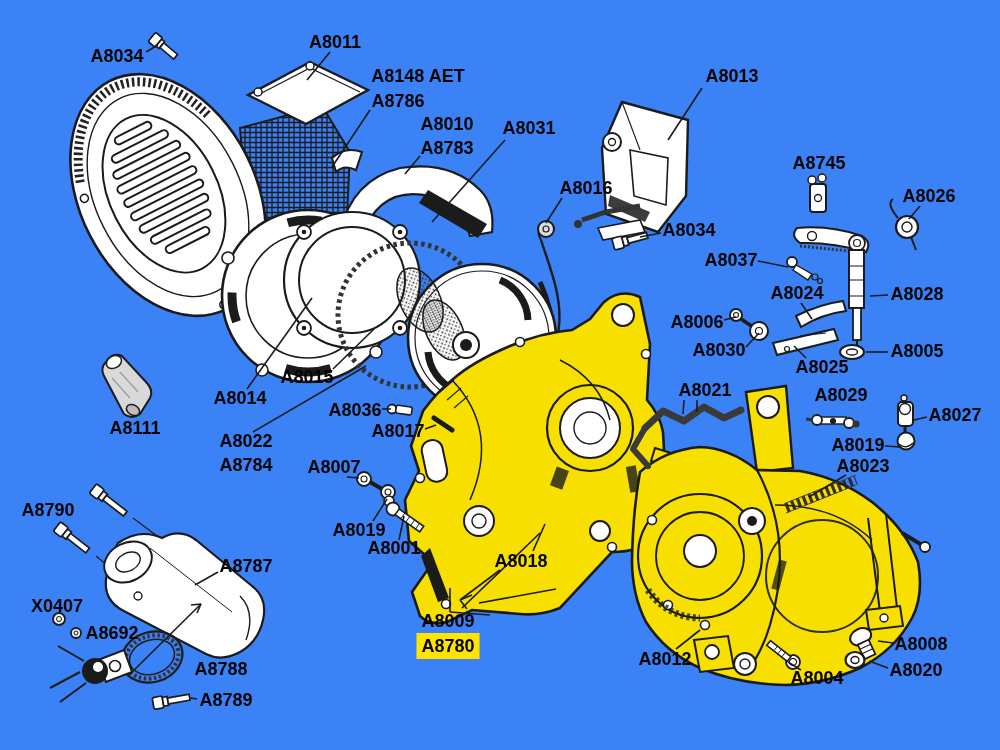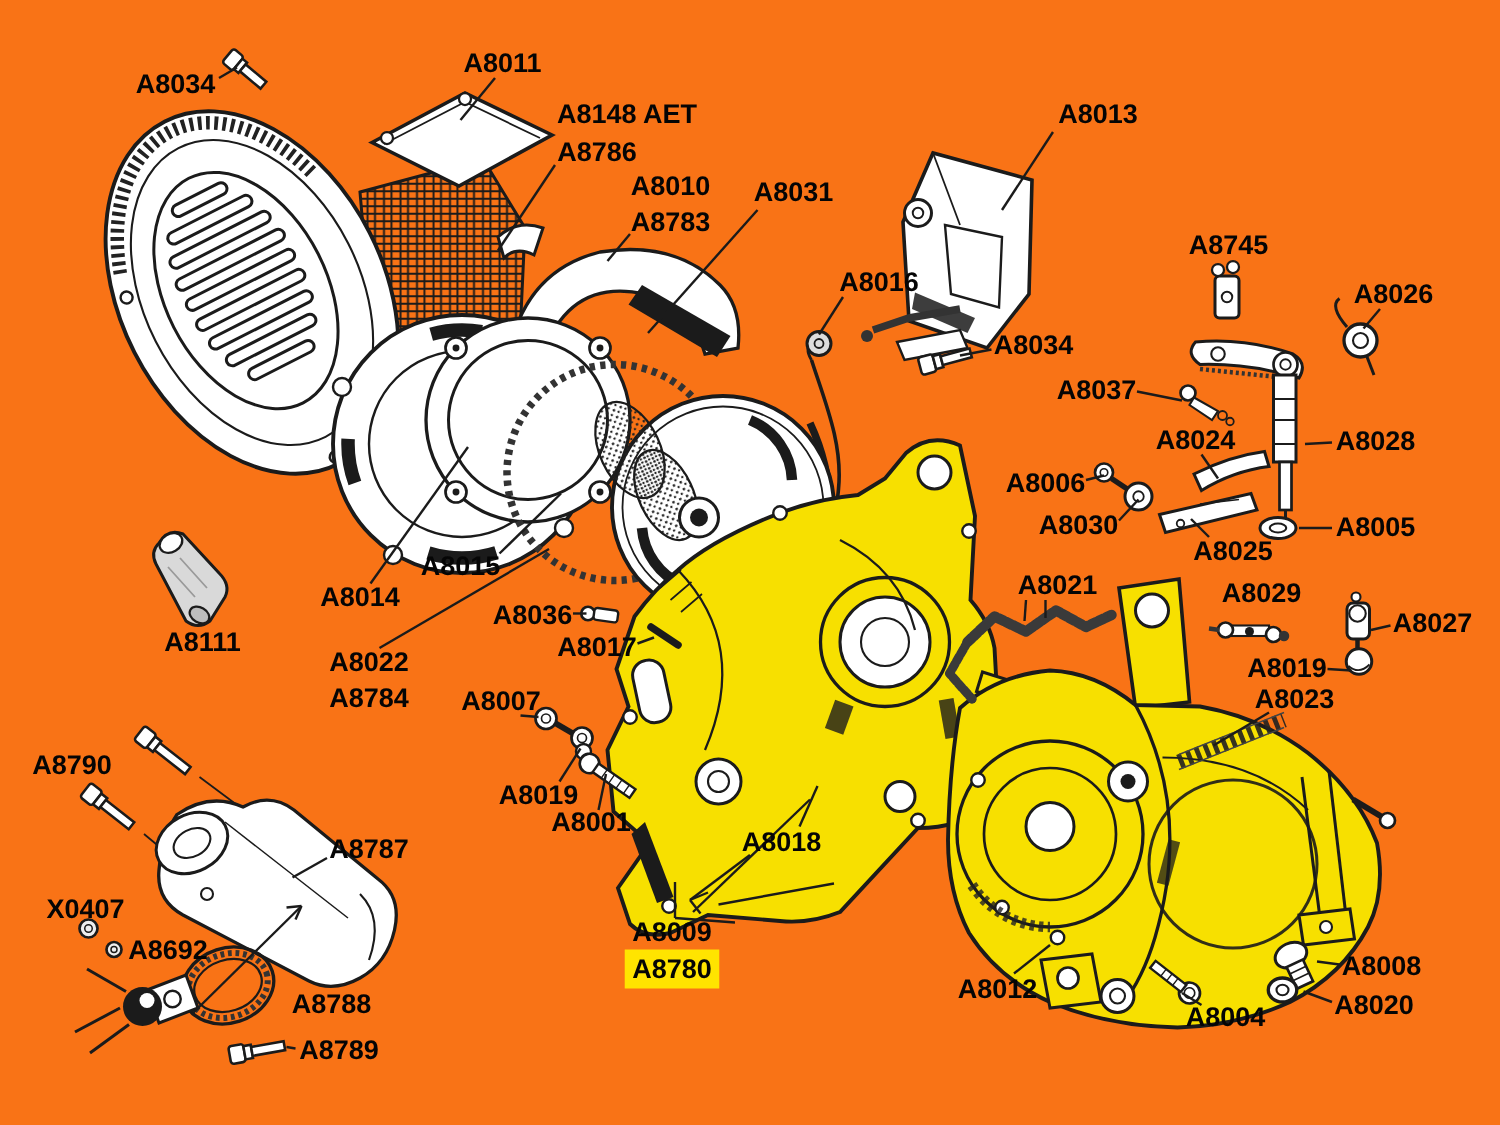--- a/index.html
+++ b/index.html
@@ -1,16 +1,16 @@
 <!DOCTYPE html>
 <html><head>
 <meta charset="utf-8">
 <style>
   html,body{margin:0;padding:0;background:#ffffff;width:1000px;height:750px;overflow:hidden;}
-  .stage{position:relative;width:1000px;height:750px;background:#f97316;font-family:"Liberation Sans",sans-serif;}
+  .stage{position:relative;width:1000px;height:750px;background:#3b82f6;font-family:"Liberation Sans",sans-serif;}
   svg text.part-label{font-family:"Liberation Sans","DejaVu Sans",sans-serif;font-weight:bold;font-size:18px;fill:#050505;}
 </style>
 </head>
 <body>
 
 <div class="stage">
 <svg id="art" width="1000" height="750" viewBox="0 0 1000 750" xmlns="http://www.w3.org/2000/svg">
   <defs>
     <pattern id="pgrid" width="11" height="10" patternUnits="userSpaceOnUse">
       <path d="M0,2.5 H11 M0,7.5 H11 M3,0 V10 M8,0 V10" stroke="#1b1b1b" stroke-width="1.3" fill="none"></path>

